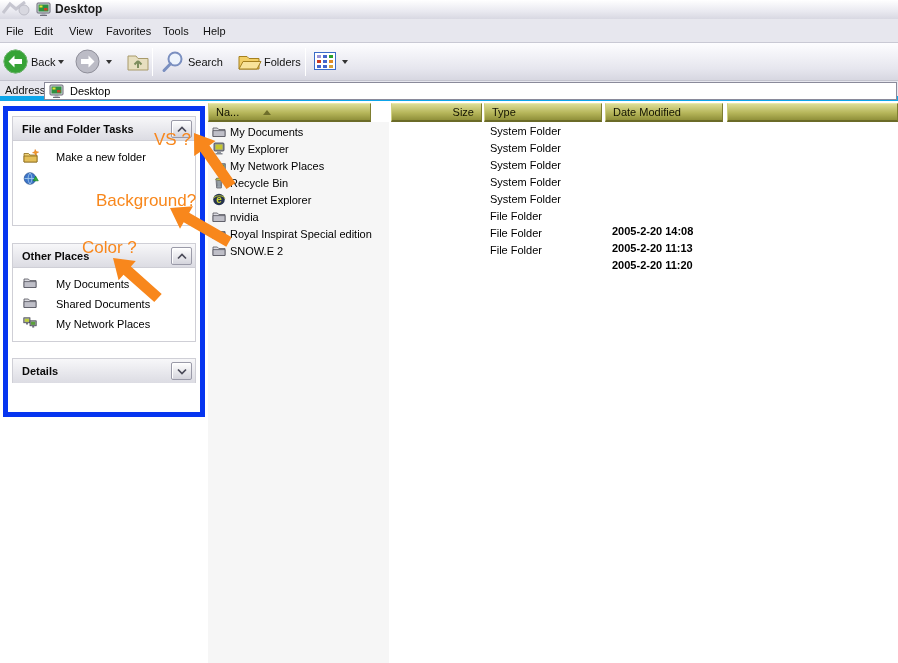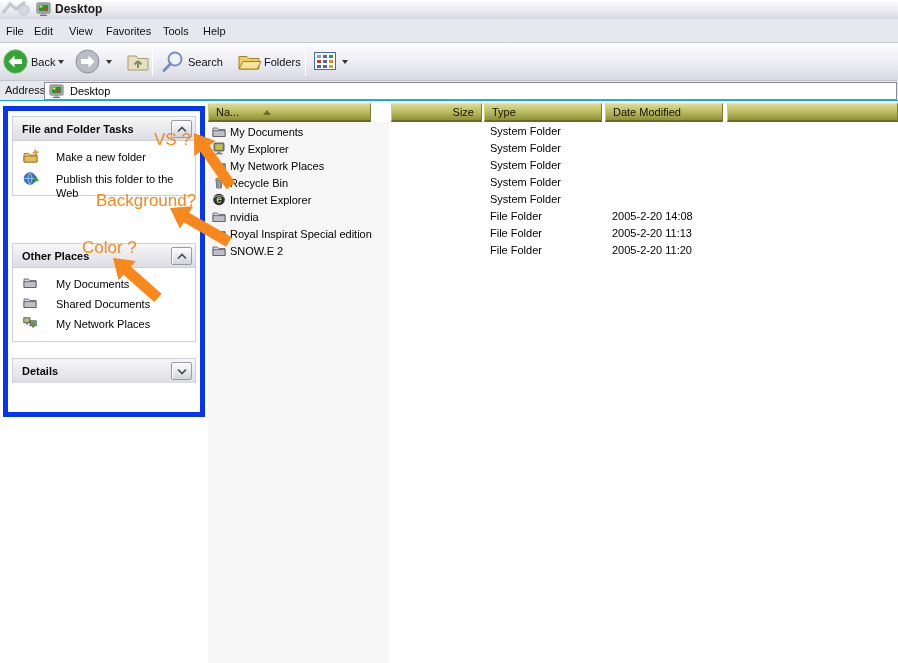--- a/index.html
+++ b/index.html
@@ -30,33 +30,33 @@
 
   #toolbar{position:absolute;left:0;top:43px;width:898px;height:38px;
     background:linear-gradient(#fdfdff,#e6e6ee 70%,#d7d7e1);
     border-bottom:1px solid #c3c3ce;}
   .tb-abs{position:absolute;top:0;height:38px;line-height:38px;}
   .tb-sep{position:absolute;top:5px;width:1px;height:28px;background:#b9b9c4;border-right:1px solid #fff;}
   .dd-arrow{position:absolute;width:0;height:0;border-left:3.5px solid transparent;
     border-right:3.5px solid transparent;border-top:4px solid #333;top:17px;}
 
   #addressbar{position:absolute;left:0;top:81px;width:898px;height:20px;
-    background:#e7e7ee;border-bottom:1px solid #0ea5e9;}
+    background:#e7e7ee;border-bottom:5px solid #0ea5e9;}
   #address-label{position:absolute;left:5px;top:0;height:19px;line-height:19px;color:#111;}
   #address-input{position:absolute;left:44px;top:1px;width:853px;height:18px;background:#fff;
     border:1px solid #8a8a9a;display:flex;align-items:center;padding-left:4px;}
   #address-input .addr-text{margin-left:6px;}
 
   
   #main{position:absolute;left:0;top:101px;width:898px;height:562px;background:#fff;}
 
   
   #sidebar{position:absolute;left:0;top:0;width:208px;height:562px;background:#fff;}
   .panel{position:absolute;left:12px;width:184px;background:#fff;border:1px solid #cfcfd6;}
-  #panel-tasks{top:15px;height:80px;}
+  #panel-tasks{top:15px;height:110px;}
   #panel-places{top:142px;height:99px;}
   #panel-details{top:257px;height:25px;}
   .panel-header{position:relative;height:24px;line-height:24px;padding-left:9px;
     background:linear-gradient(#f7f7f9,#dcdce3);border-bottom:1px solid #cfcfd6;
     font-weight:bold;color:#0a0a0a;}
   #panel-details .panel-header{border-bottom:none;}
   .chev-btn{position:absolute;right:3px;top:3px;width:21px;height:18px;
     background:linear-gradient(#ffffff,#d4d4dc);border:1px solid #9a9aa8;border-radius:2px;
     box-shadow:inset 1px 1px 0 #fff;display:flex;align-items:center;justify-content:center;cursor:default;}
   .panel-body{padding:9px 0 0 10px;}
@@ -81,21 +81,21 @@
   #col-date{left:397px;width:118px;}
   #col-extra{left:519px;width:171px;}
   #sort-arrow{display:inline-block;width:0;height:0;margin-left:24px;margin-bottom:1px;
     border-left:4px solid transparent;border-right:4px solid transparent;border-bottom:5px solid #6e6e2a;}
   #rows{position:absolute;left:0;top:22px;width:690px;}
   .file-row{position:relative;height:17px;width:690px;}
   .cell-name{position:absolute;left:4px;top:0;height:17px;display:flex;align-items:center;}
   .cell-name .f-icon{margin-right:4px;display:inline-flex;}
   .cell-size{position:absolute;left:183px;width:88px;top:0;height:17px;line-height:17px;text-align:right;}
   .cell-type{position:absolute;left:282px;top:0;height:17px;line-height:17px;}
-  .cell-date{position:absolute;left:404px;top:0;height:17px;line-height:17px;}
+  .cell-date{position:absolute;left:404px;top:15px;height:17px;line-height:17px;font-weight:bold;}
 
   
   #annot-svg{position:absolute;left:0;top:0;width:898px;height:663px;z-index:9;pointer-events:none;}
   .annot-label{position:absolute;z-index:10;color:#f8871c;font-size:17px;pointer-events:none;white-space:nowrap;}
 </style>
 </head>
 <body>
 
 <div id="titlebar">
   <span id="corner-icon"><svg width="30" height="18" viewBox="0 0 30 18">
@@ -212,21 +212,20 @@
               </svg></span>
             <span class="t-label">Make a new folder</span>
           </div>
 
           <div class="task-item">
             <span class="t-icon"><svg width="16" height="15" viewBox="0 0 16 15">
                 <circle cx="7" cy="7.5" r="5.8" fill="#3c74c8" stroke="#1f4a8a" stroke-width="0.7"></circle>
                 <path d="M1.5 7.5 L12.5 7.5 M7 2 C4.5 4.5 4.5 10.5 7 13 M7 2 C9.5 4.5 9.5 10.5 7 13" stroke="#a8d0f0" stroke-width="0.8" fill="none"></path>
                 <path d="M10.2 9.8 L15.3 9.8 L12.7 5.2 Z" fill="#2fae3a" stroke="#0f7a1f" stroke-width="0.6"></path>
               </svg></span>
-            <span class="t-label">Publish this folder to the Web</span>
           </div>
 
         </div>
     </div>
 
     <div class="panel" id="panel-places">
       <div class="panel-header">
         <span>Other Places</span>
         <span class="chev-btn">
             <svg width="10" height="7" viewBox="0 0 10 7">

